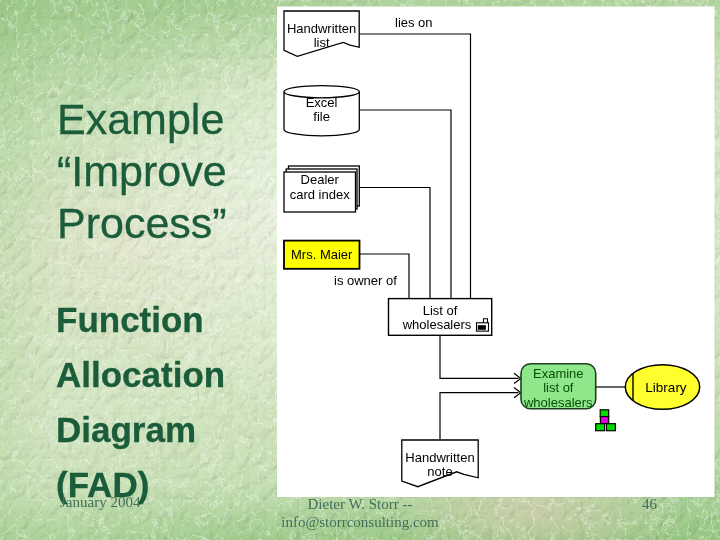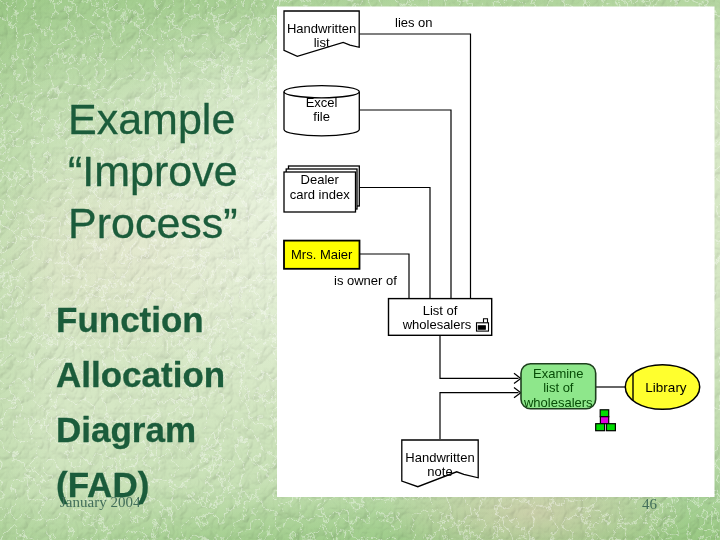--- a/index.html
+++ b/index.html
@@ -10,21 +10,21 @@
     background-image:
       linear-gradient(180deg, rgba(145,195,122,0.30) 0px, rgba(145,195,122,0.10) 45px, rgba(145,195,122,0) 90px),
       linear-gradient(90deg, rgba(145,195,122,0.22) 0px, rgba(145,195,122,0) 55px),
       radial-gradient(ellipse 420px 300px at 48% 36%, rgba(242,248,233,0.85), rgba(242,248,233,0) 72%),
       radial-gradient(ellipse 250px 180px at 19% 46%, rgba(234,221,199,0.38), rgba(234,221,199,0) 65%),
       radial-gradient(ellipse 240px 90px at 74% 95%, rgba(226,208,184,0.6), rgba(226,208,184,0) 65%),
       radial-gradient(ellipse 820px 120px at 45% 107%, rgba(136,192,112,0.7), rgba(136,192,112,0) 80%),
       linear-gradient(170deg, #a6cf93 0%, #c6e0b4 20%, #d7e8c6 40%, #d5e7c4 65%, #c4dfb2 82%, #aad399 93%, #9dcb87 100%);
   }
   .abs{position:absolute;}
-  #t1{left:68px;top:93px;font-size:43px;line-height:52px;color:#1b5c3b;-webkit-text-stroke:0.3px #1b5c3b;}
+  #t1{left:57px;top:93px;font-size:43px;line-height:52px;color:#1b5c3b;-webkit-text-stroke:0.3px #1b5c3b;}
   #t2{left:56px;top:292px;font-size:35px;line-height:55px;color:#1b5c3b;font-weight:bold;-webkit-text-stroke:0.3px #1b5c3b;}
   .foot{font-family:"Liberation Serif",serif;font-size:15px;color:#426e5a;}
   #f1{left:60px;top:494px;}
   #f2{left:200px;top:496px;width:320px;text-align:center;line-height:17.5px;}
   #f3{left:642px;top:496px;}
 </style>
 </head>
 <body>
 <div id="slide">
 
@@ -119,14 +119,15 @@
       <rect x="595.7" y="423.7" width="8.9" height="7" fill="#00dd00"></rect>
       <rect x="606.5" y="423.7" width="8.9" height="7" fill="#00dd00"></rect>
     </g>
 
     <path d="M401.8,440 H478.2 V477.8 L463.8,474.4 456.7,471.8 417.8,486.7 401.8,481.1 Z" fill="#ffffff" stroke="#000" stroke-width="1.3"></path>
     <text x="440" y="462.4" text-anchor="middle">Handwritten</text>
     <text x="440" y="476.4" text-anchor="middle">note</text>
   </svg>
 
   <div class="abs foot" id="f1">January 2004</div>
+  <div class="abs foot" id="f2">Dieter W. Storr --<br>info@storrconsulting.com</div>
   <div class="abs foot" id="f3">46</div>
 </div>
 
 </body></html>

